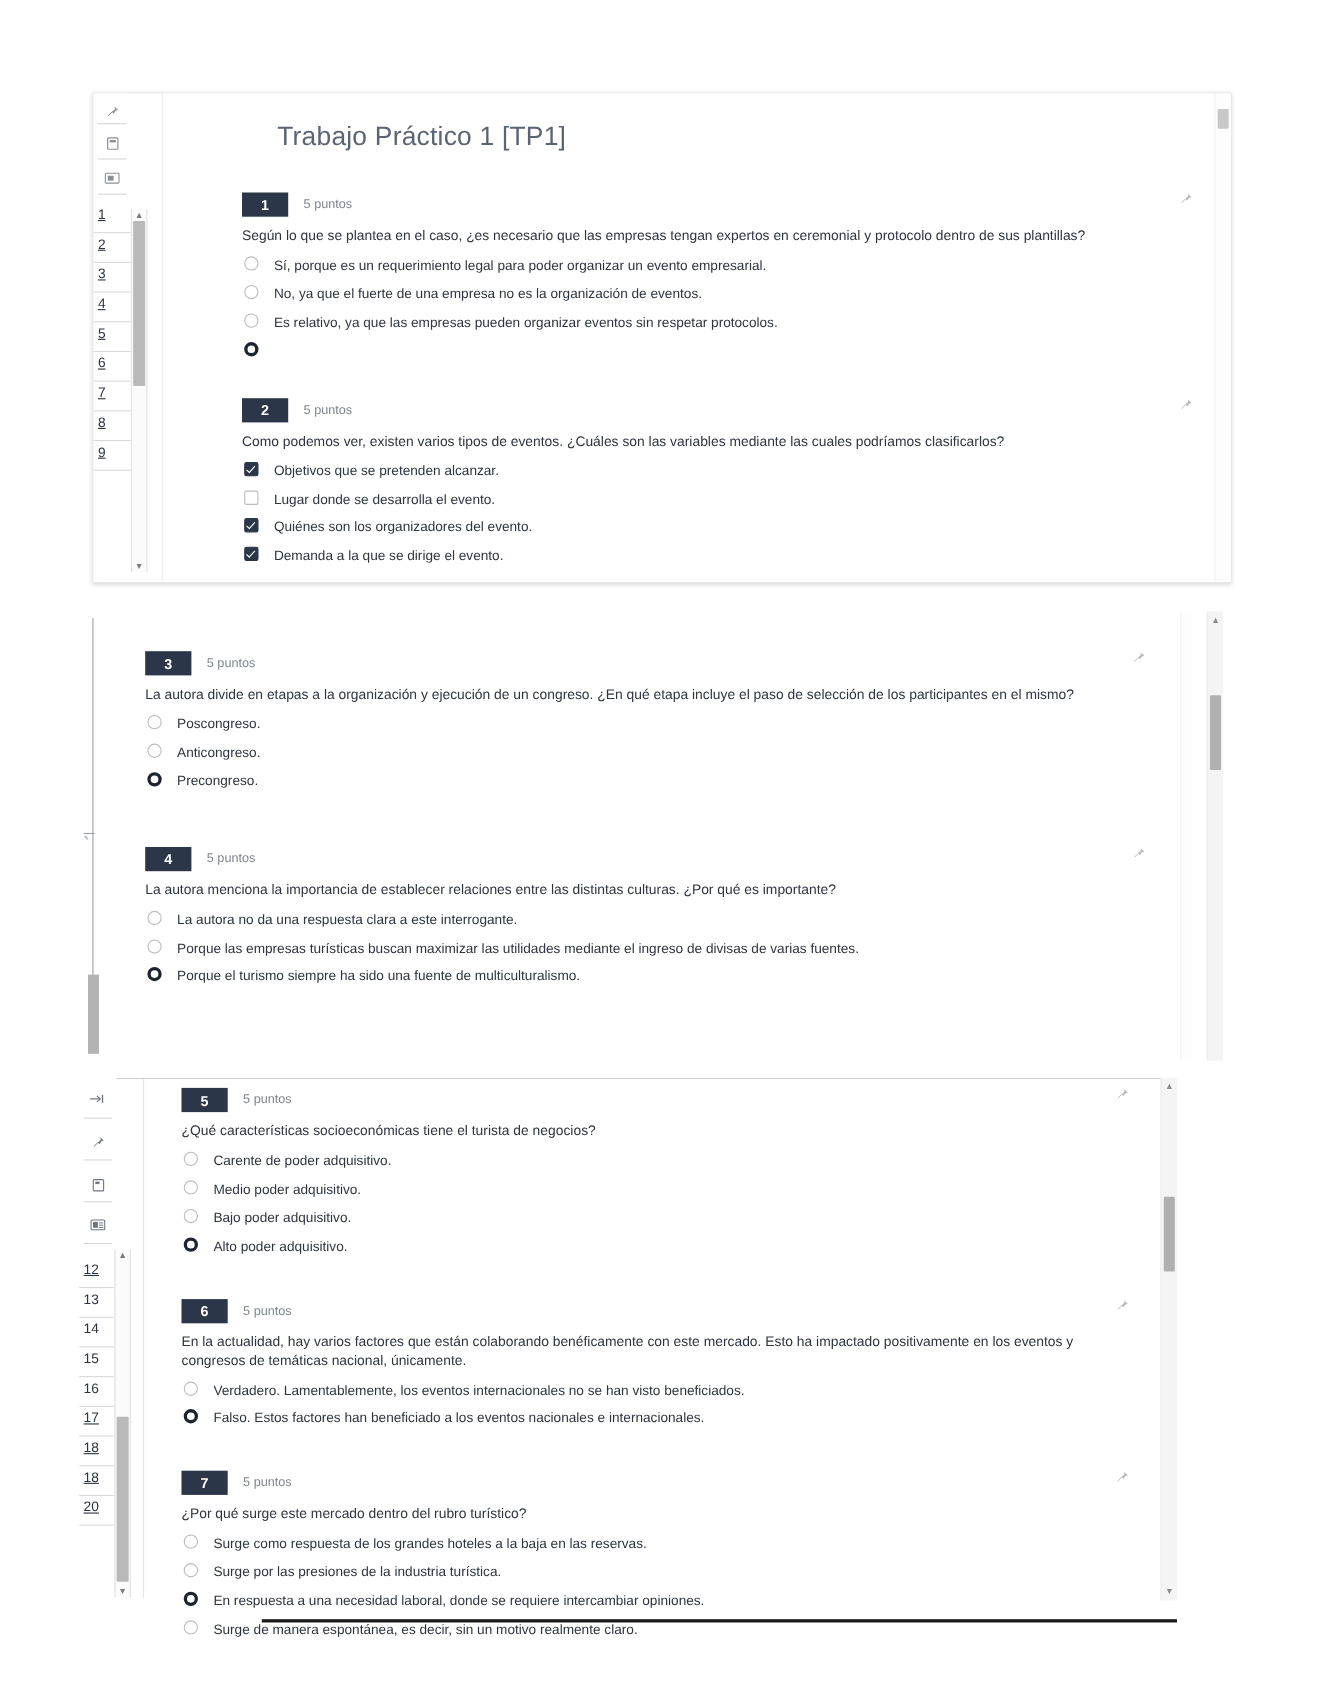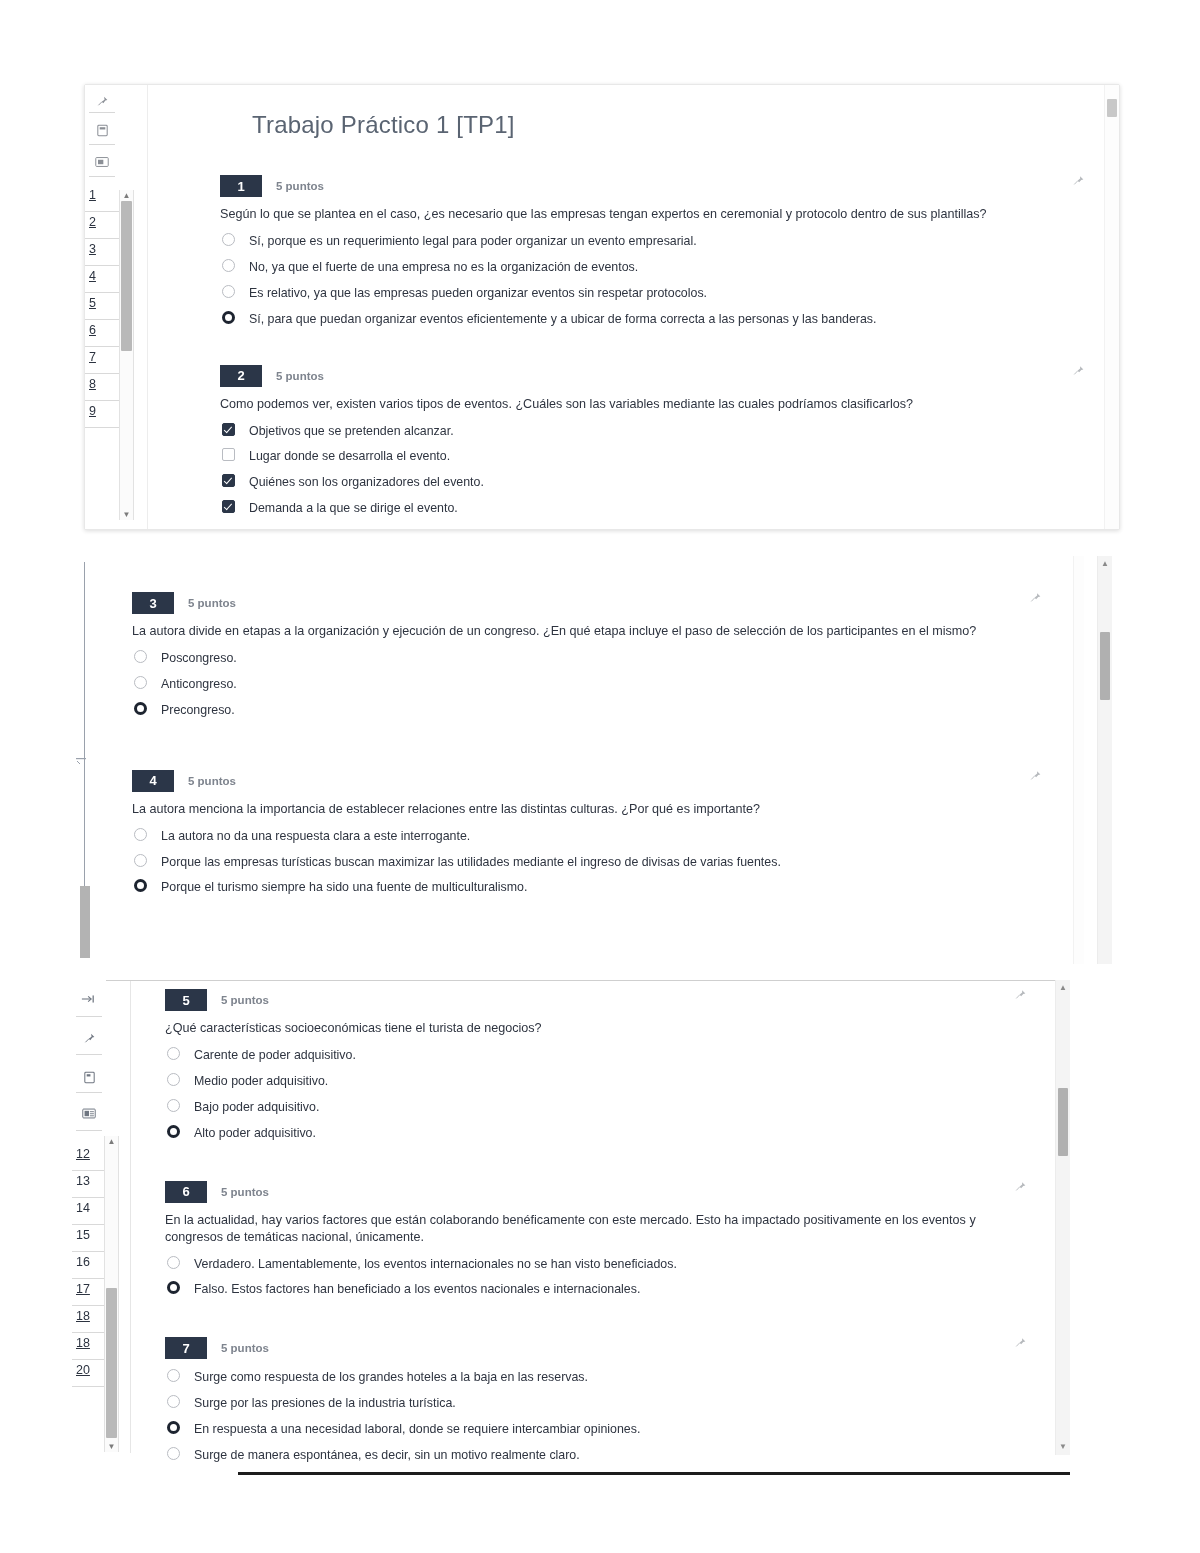--- a/index.html
+++ b/index.html
@@ -48,21 +48,21 @@
 
   
   .content{position:absolute;background:#fff;}
   .doc-title{font-size:24px;color:#5a6472;font-weight:400;letter-spacing:.2px;}
 
   
   .q{position:relative;}
   .qhead{display:flex;align-items:center;height:22px;}
   .qnum{width:42px;height:22px;background:#2b3648;color:#ffffff;font-size:13px;
         display:flex;align-items:center;justify-content:center;font-weight:600;}
-  .qpts{margin-left:14px;font-size:11.5px;color:#7e848e;font-weight:bold;}
+  .qpts{margin-left:14px;font-size:11.5px;color:#7e848e;}
   .qpin{position:absolute;right:0;top:0;color:#b6b9bd;font-size:13px;line-height:1;}
   .qtext{margin-top:9px;font-size:12.6px;color:#2e3440;line-height:1.35;}
   .opt{display:flex;align-items:flex-start;margin-top:10px;}
   .opt .lbl{font-size:12.4px;color:#2e3440;line-height:1.2;padding-top:1px;}
 
   .radio{width:13px;height:13px;border:1.6px solid #b9bcc2;border-radius:50%;
          box-sizing:border-box;margin-right:14px;flex:0 0 auto;margin-left:2px;}
   .radio.on{border:3.4px solid #1d2430;}
   .chk{width:13px;height:13px;border:1.5px solid #b9bcc2;border-radius:2px;box-sizing:border-box;
        margin-right:14px;flex:0 0 auto;margin-left:2px;background:#fff;}
@@ -171,21 +171,20 @@
           <div class="opt">
             <span class="radio"></span>
             <span class="lbl">No, ya que el fuerte de una empresa no es la organización de eventos.</span>
           </div>
           <div class="opt">
             <span class="radio"></span>
             <span class="lbl">Es relativo, ya que las empresas pueden organizar eventos sin respetar protocolos.</span>
           </div>
           <div class="opt">
             <span class="radio on"></span>
-            <span class="lbl">Sí, para que puedan organizar eventos eficientemente y a ubicar de forma correcta a las personas y las banderas.</span>
           </div>
         </div>
         <div class="q" style="margin-top: 38px;">
           <div class="qhead">
             <div class="qnum">2</div>
             <div class="qpts">5 puntos</div>
           </div>
           <div class="qpin"><svg width="13" height="13" viewBox="0 0 16 16">
               <path d="M10 1.5 L14 5.5 L11.4 6 L8.8 9 L6.8 7 L10 4.2 Z" fill="#b6b9bd"></path>
               <path d="M7 7.2 L2.8 11.6" stroke="#b6b9bd" stroke-width="1.1" fill="none"></path>
@@ -418,20 +417,21 @@
         </div>
         <div class="q" style="margin-top: 40px;">
           <div class="qhead">
             <div class="qnum">7</div>
             <div class="qpts">5 puntos</div>
           </div>
           <div class="qpin"><svg width="13" height="13" viewBox="0 0 16 16">
               <path d="M10 1.5 L14 5.5 L11.4 6 L8.8 9 L6.8 7 L10 4.2 Z" fill="#b6b9bd"></path>
               <path d="M7 7.2 L2.8 11.6" stroke="#b6b9bd" stroke-width="1.1" fill="none"></path>
             </svg></div>
+          <div class="qtext">¿Por qué surge este mercado dentro del rubro turístico?</div>
           <div class="opt">
             <span class="radio"></span>
             <span class="lbl">Surge como respuesta de los grandes hoteles a la baja en las reservas.</span>
           </div>
           <div class="opt">
             <span class="radio"></span>
             <span class="lbl">Surge por las presiones de la industria turística.</span>
           </div>
           <div class="opt">
             <span class="radio on"></span>

